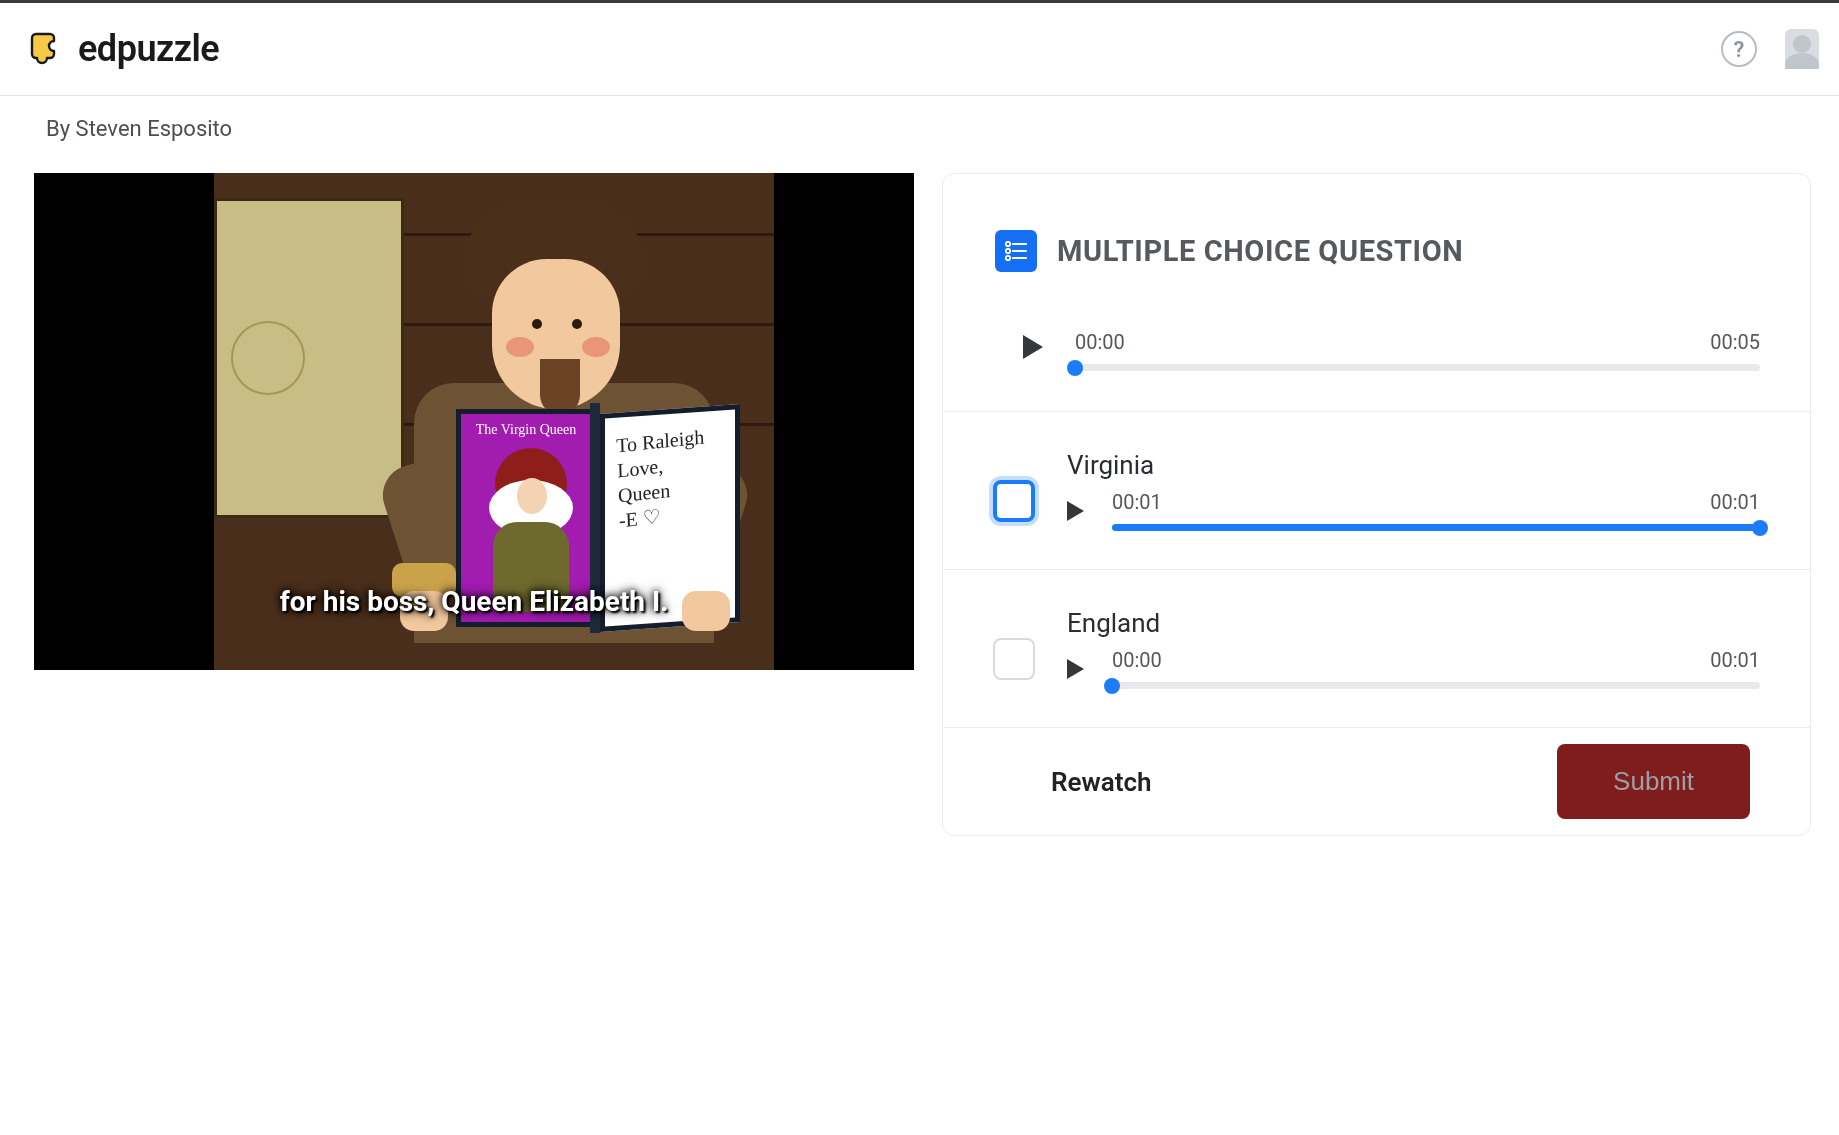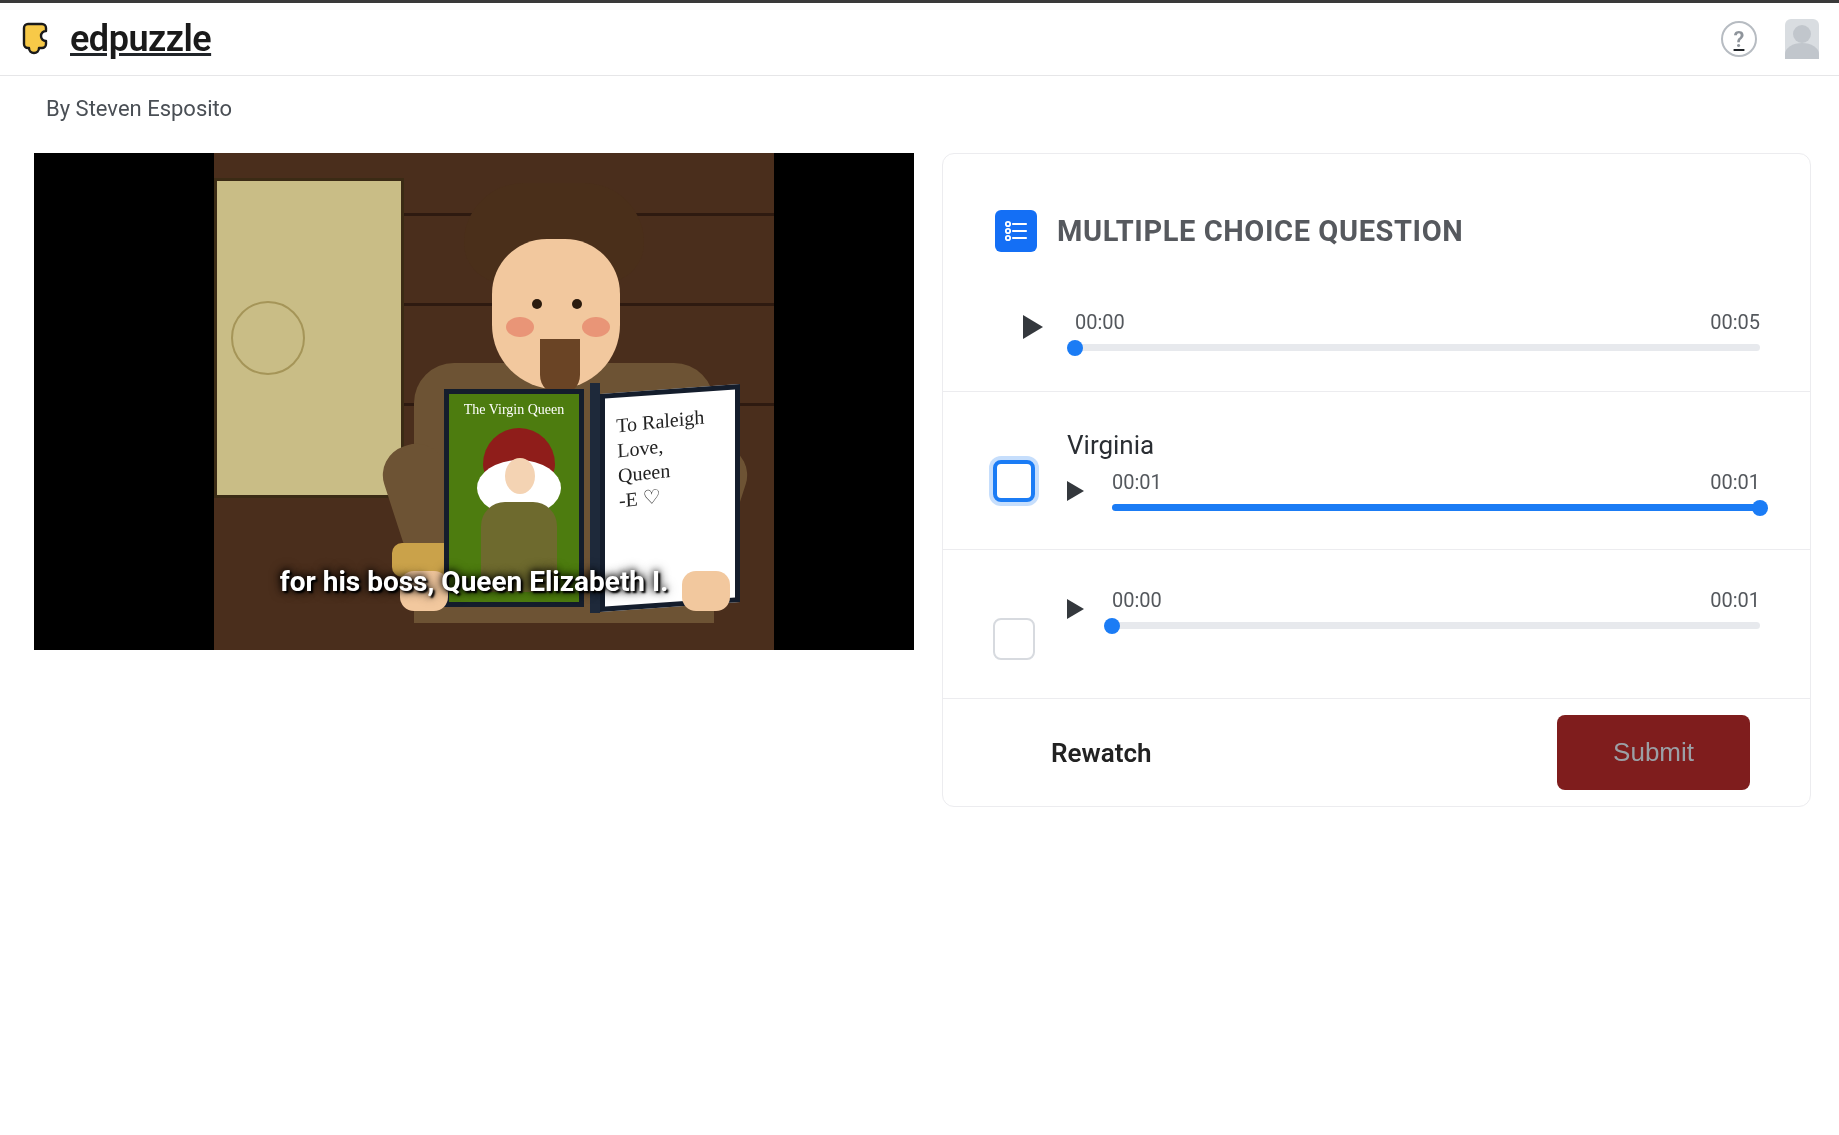--- a/index.html
+++ b/index.html
@@ -6,28 +6,27 @@
   body {
     font-family: -apple-system, BlinkMacSystemFont, "Segoe UI", Roboto, Helvetica, Arial, sans-serif;
     background: #fff;
     color: #212529;
     width: 1839px;
     height: 1135px;
     overflow: hidden;
     position: relative;
   }
   .header {
-    height: 76px;
+    height: 96px;
     border-top: 3px solid #3a3a3a;
     border-bottom: 1px solid #e6e6e8;
     display: flex;
     align-items: center;
-    padding: 0 20px 0 18px;
+    padding: 0 20px 0 26px;
     justify-content: space-between;
-    text-decoration: underline;
   }
   .brand {
     display: flex;
     align-items: center;
     gap: 10px;
   }
   .brand-text {
     font-size: 36px;
     font-weight: 600;
     letter-spacing: -0.5px;
@@ -127,21 +126,21 @@
   .torso{position:absolute;left:40px;top:180px;width:300px;height:260px;border-radius:40px 40px 0 0;background:#6d5334;}
   .arm{position:absolute;top:260px;width:64px;height:120px;border-radius:30px;background:#6d5334;}
   .arm.l{left:18px;transform:rotate(-18deg);} .arm.r{left:300px;transform:rotate(18deg);}
   .cuff{position:absolute;width:64px;height:34px;border-radius:10px;background:#caa24a;}
   .cuff.l{left:18px;top:360px;} .cuff.r{left:300px;top:360px;}
   .hand{position:absolute;top:388px;width:48px;height:40px;border-radius:14px;background:#f2c89e;}
   .hand.l{left:26px;} .hand.r{left:308px;}
   .book{position:absolute;left:70px;top:200px;width:300px;height:230px;}
   .spine{position:absolute;left:146px;top:0;width:10px;height:230px;background:#1e293a;}
   .page{position:absolute;top:6px;width:140px;height:218px;background:#fff;color:#000;}
-  .page.left{left:0;background:#4d7c0f;}
+  .page.left{left:12px;background:#a21caf;}
   .page.right{left:156px;transform:skewY(-4deg);}
   .vq-title{position:absolute;left:0;right:0;top:8px;text-align:center;color:#fff;font-family:"Times New Roman",serif;font-size:14px;}
   .queen{position:absolute;left:28px;top:34px;width:84px;height:150px;}
   .ruff{position:absolute;left:0;top:32px;width:84px;height:56px;border-radius:50%;background:#fff;}
   .qface{position:absolute;left:28px;top:30px;width:30px;height:36px;border-radius:50%;background:#f4d3b3;}
   .qhair{position:absolute;left:6px;top:0;width:72px;height:54px;border-radius:38px 38px 18px 18px;background:#8f1d1a;}
   .gown{position:absolute;left:4px;top:74px;width:76px;height:90px;border-radius:24px 24px 8px 8px;background:#6e6a2e;}
   .note-text{position:absolute;inset:14px;font-family:"Comic Sans MS","Segoe Script",cursive;font-size:20px;line-height:1.25;color:#222;transform:rotate(-2deg);}
   .caption {
     position:absolute;
@@ -350,20 +349,21 @@
                   <div class="track-fill" style="width: 100%;"></div>
                   <div class="track-thumb" style="left: 100%;"></div>
                 </div>
               </div>
             </div>
           </div>
         </div>
         <div class="choice">
           <div class="chk"></div>
           <div class="choice-body">
+            <div class="choice-label">England</div>
             <div class="choice-audio">
               <div class="play-tri sm"></div>
               <div class="choice-track">
                 <div class="track-times">
                   <span>00:00</span>
                   <span>00:01</span>
                 </div>
                 <div class="track-bar">
                   <div class="track-fill" style="width: 0%;"></div>
                   <div class="track-thumb" style="left: 0%;"></div>

